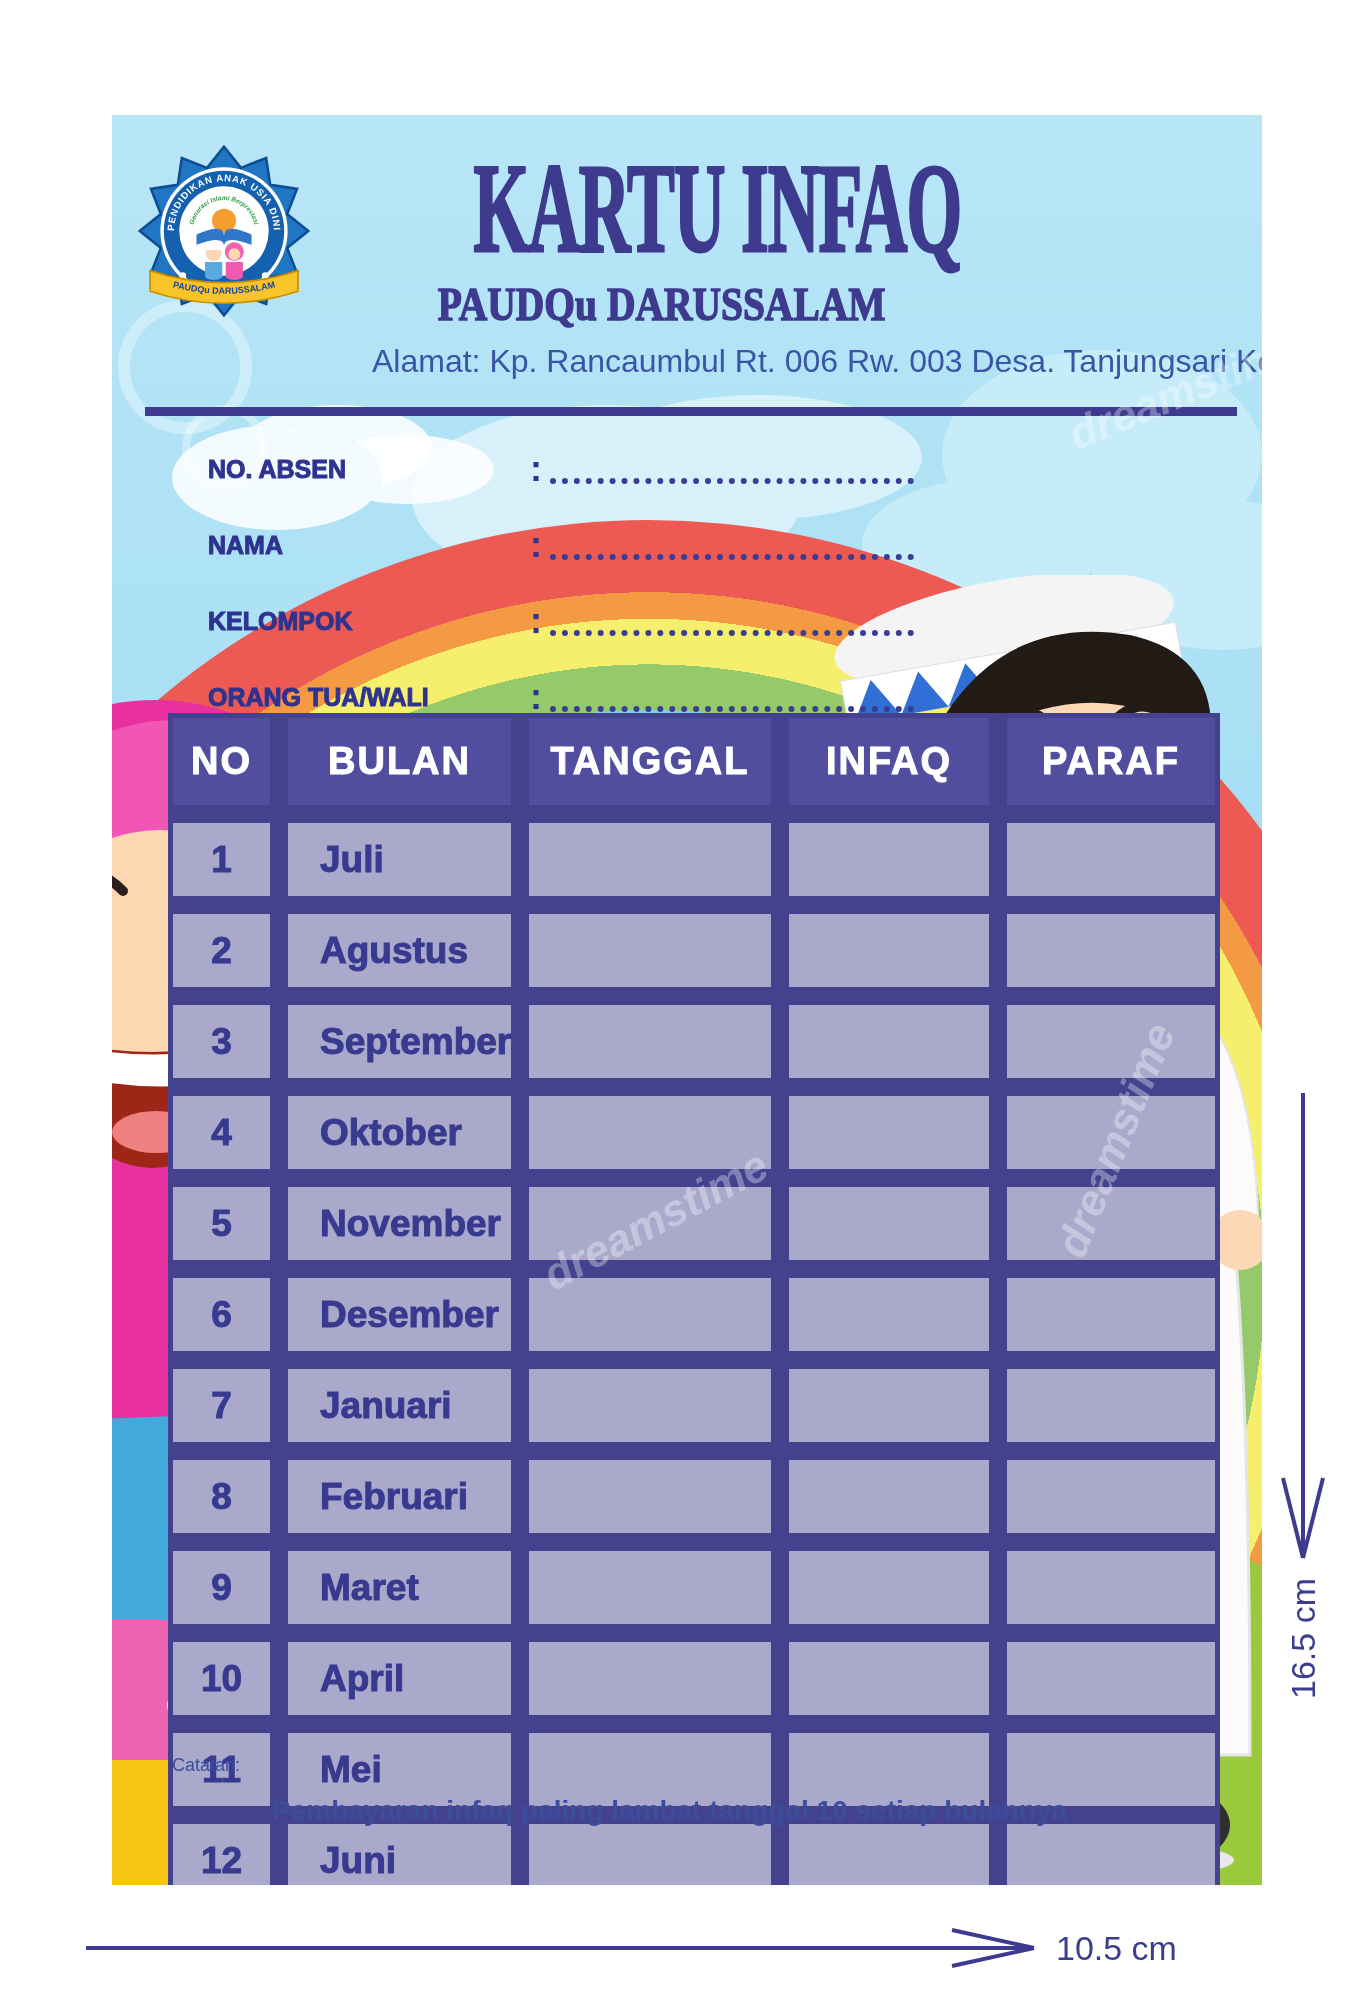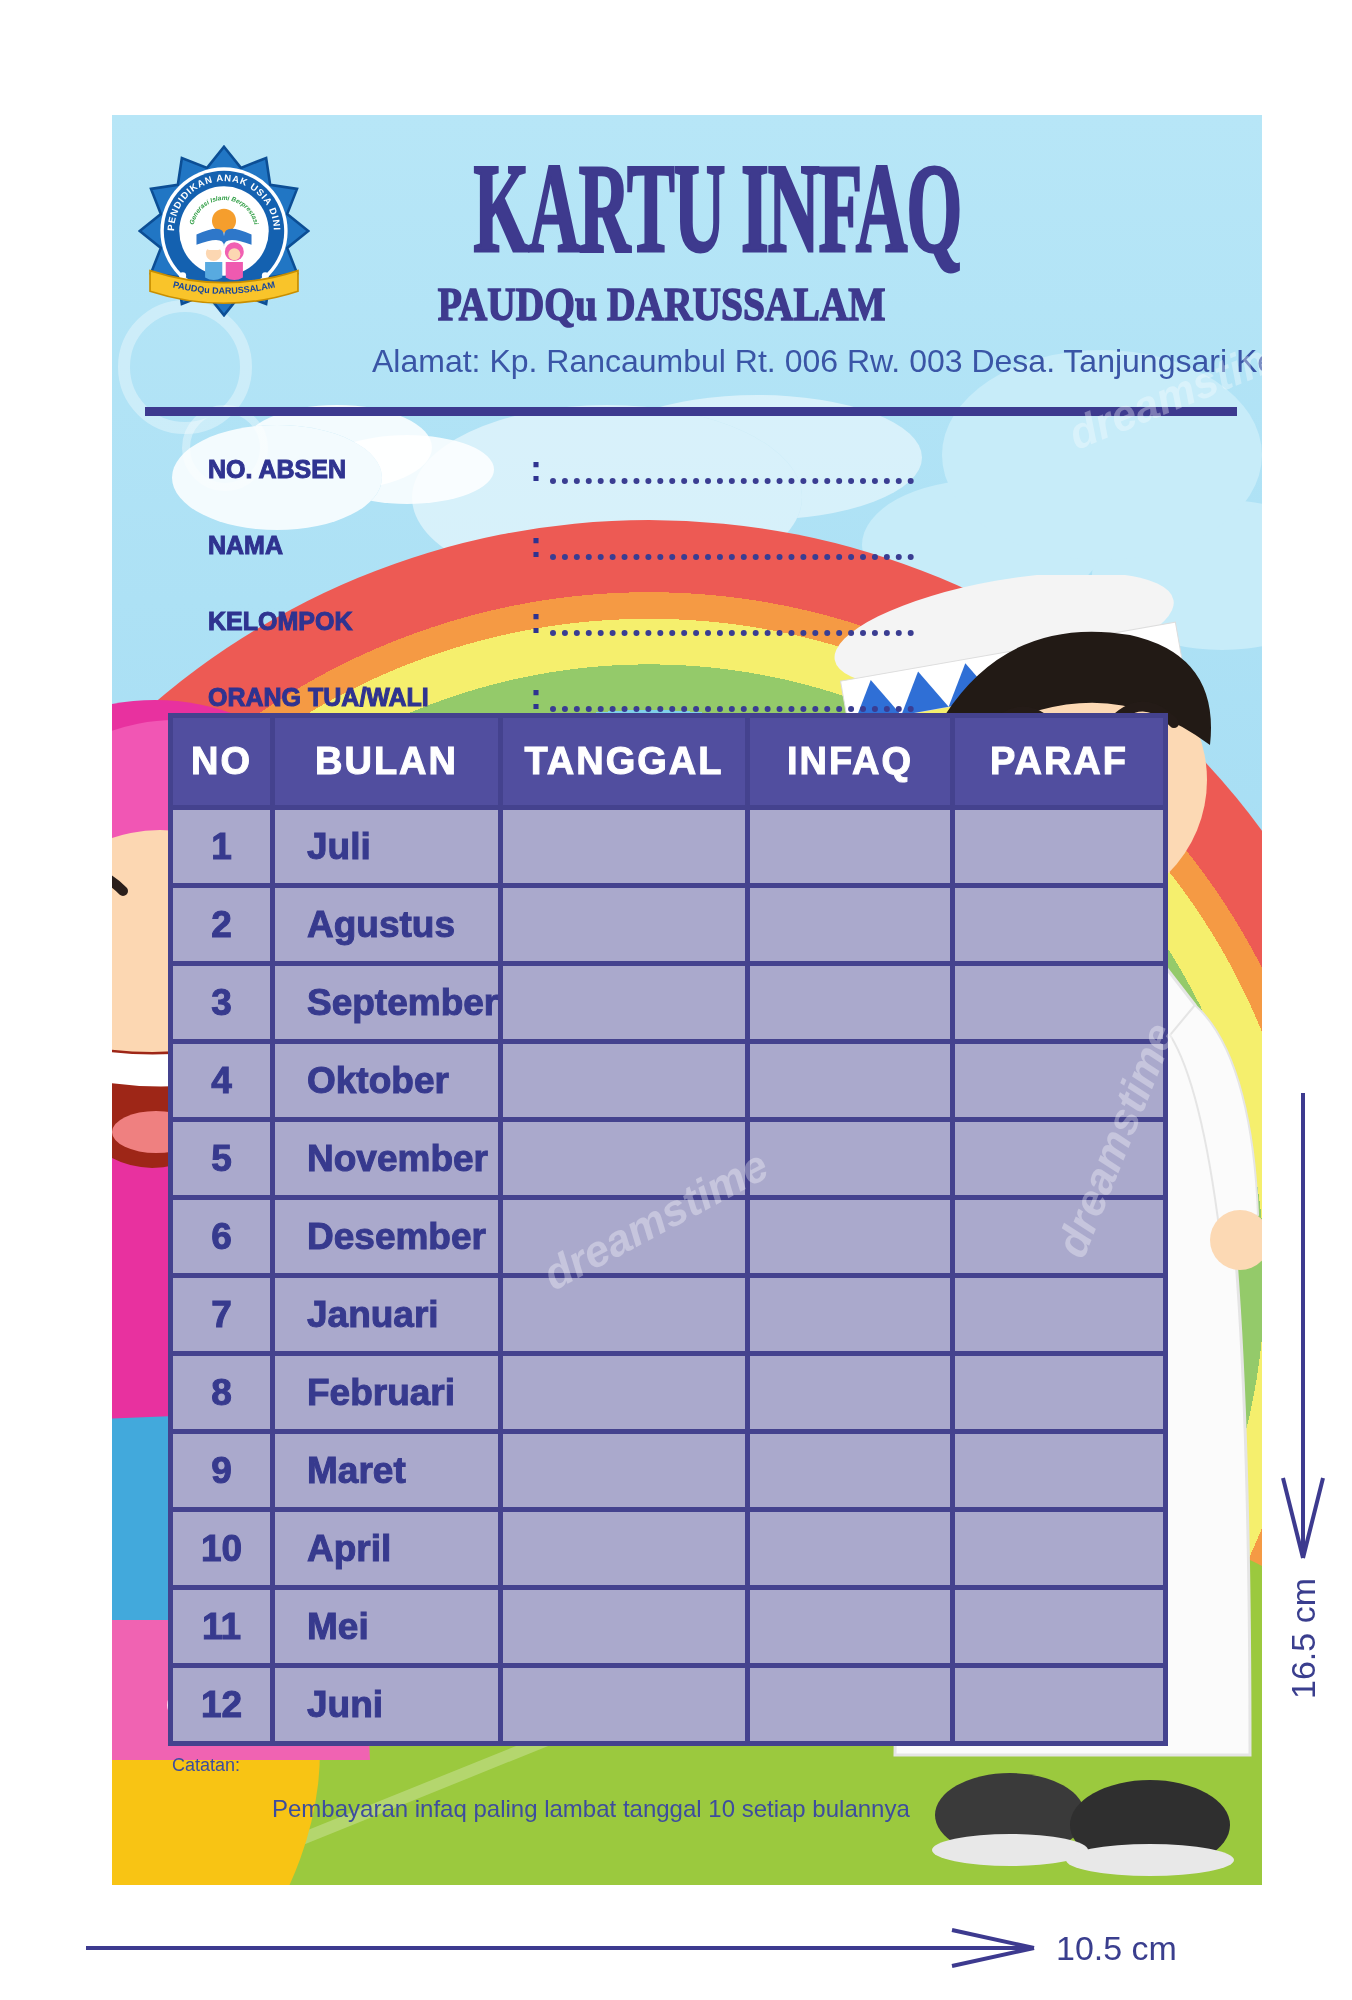--- a/index.html
+++ b/index.html
@@ -35,32 +35,32 @@
   .address{position:absolute;left:260px;top:232px;width:760px;text-align:left;white-space:nowrap;
            font-size:32px;line-height:28px;color:#3a55a6;font-weight:400;}
   .divider{position:absolute;left:33px;top:292px;width:1092px;height:9px;background:#3d3a8f;}
   
   .fields{position:absolute;left:96px;top:316px;width:706px;}
   .frow{display:flex;align-items:center;height:76px;white-space:nowrap;}
   .flabel{width:322px;font-size:25px;font-weight:700;color:#2f3390;-webkit-text-stroke:1px #2f3390;}
   .fcolon{font-size:36px;font-weight:700;color:#2f3390;margin-right:8px;}
   .fdots{flex:1;border-bottom:6px dotted #3a3d92;transform:translateY(12px);}
   
-  .itable{position:absolute;left:56px;top:598px;display:grid;padding:5px;gap:5px;background:#44428e;
+  .itable{position:absolute;left:56px;top:598px;display:grid;padding:5px;gap:18px;background:#44428e;
           grid-template-columns:97px 223px 242px 200px 208px;
           grid-template-rows:87px repeat(12,73px);}
   .th{background:rgba(83,80,161,.9);display:flex;align-items:center;justify-content:center;
       color:#ffffff;font-size:38px;font-weight:700;letter-spacing:2px;-webkit-text-stroke:1px #fff;}
   .tc{background:rgba(255,255,255,.55);display:flex;align-items:center;
       font-size:37px;font-weight:700;color:#373a8e;-webkit-text-stroke:1px #373a8e;}
   .tc.no{justify-content:center;}
   .tc.bulan{padding-left:32px;}
   
   .note-label{position:absolute;left:60px;top:1640px;font-size:18px;color:#3d4d9e;}
-  .note-text{position:absolute;left:160px;top:1680px;font-size:24px;color:#3d4d9e;white-space:nowrap;}
+  .note-text{position:absolute;left:160px;top:1680px;font-size:28px;color:#3d4d9e;white-space:nowrap;font-weight:bold;}
   
   .wm{position:absolute;font-size:44px;font-style:italic;font-weight:700;color:rgba(255,255,255,.33);
       white-space:nowrap;}
   
   .dim-svg{position:absolute;}
   .dim-label{position:absolute;font-size:34px;color:#3a3e8e;white-space:nowrap;}
   .dim-label-v{left:1238px;top:1619px;width:130px;text-align:center;transform:rotate(-90deg);}
   .dim-label-h{left:1056px;top:1929px;}
 </style>
 </head>

